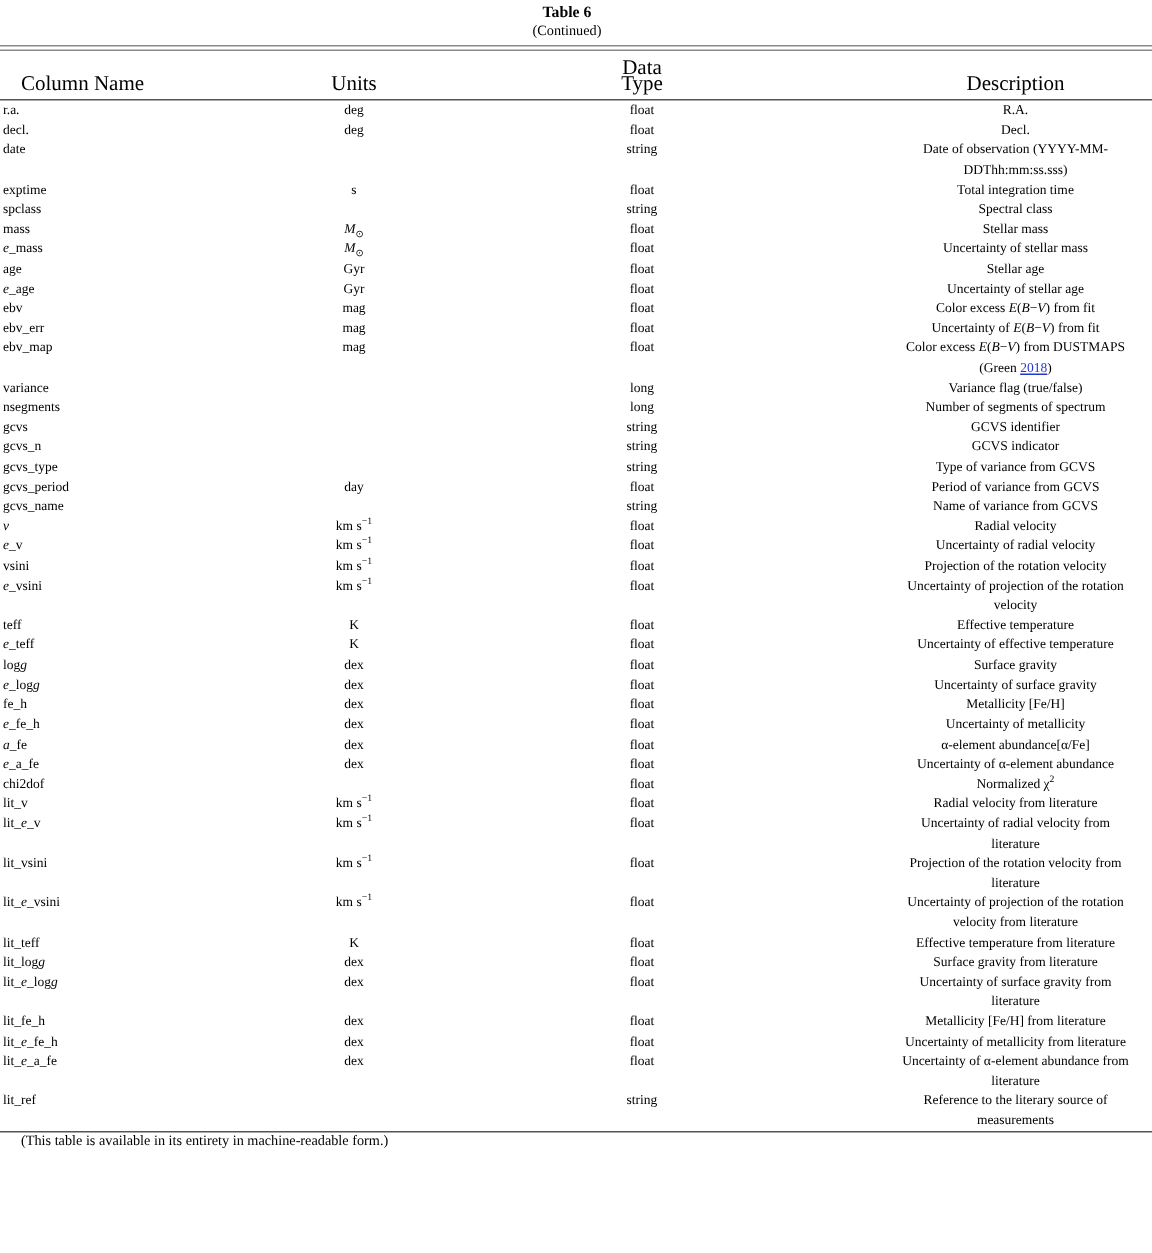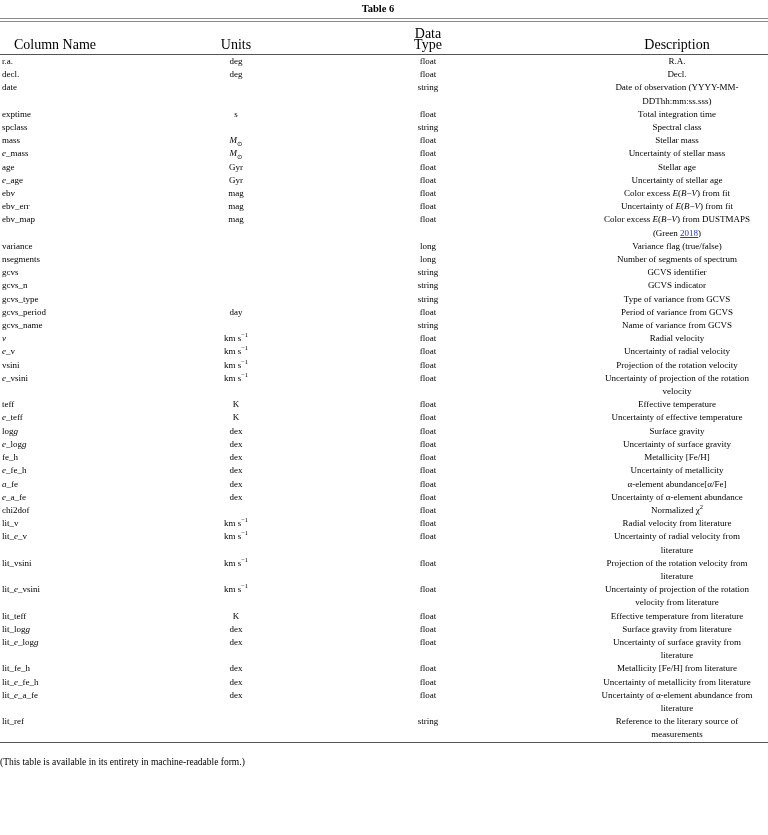--- a/index.html
+++ b/index.html
@@ -53,30 +53,30 @@
   }
   td.c1{text-align:left;padding-left:2px;}
   td.c2{text-align:center;}
   td.c3{text-align:center;}
   td.c4{text-align:center;padding-left:52px;}
   sup{font-size:6.5px;vertical-align:super;line-height:0;}
   sub{font-size:6.5px;vertical-align:sub;line-height:0;}
   .footnote{
     font-size:9.5px;
     line-height:12px;
-    padding-left:0;
-    margin-top:13px;
+    padding-left:14px;
   }
   .link{cursor:pointer;}
 </style>
 </head>
 <body>
 
 <div class="page">
   <div class="table-title">Table 6</div>
+  <div class="table-subtitle">(Continued)</div>
 
   <table class="datatable">
     <colgroup>
       <col style="width:150px">
       <col style="width:172px">
       <col style="width:212px">
       <col style="width:234px">
     </colgroup>
     <thead>
       <tr>

